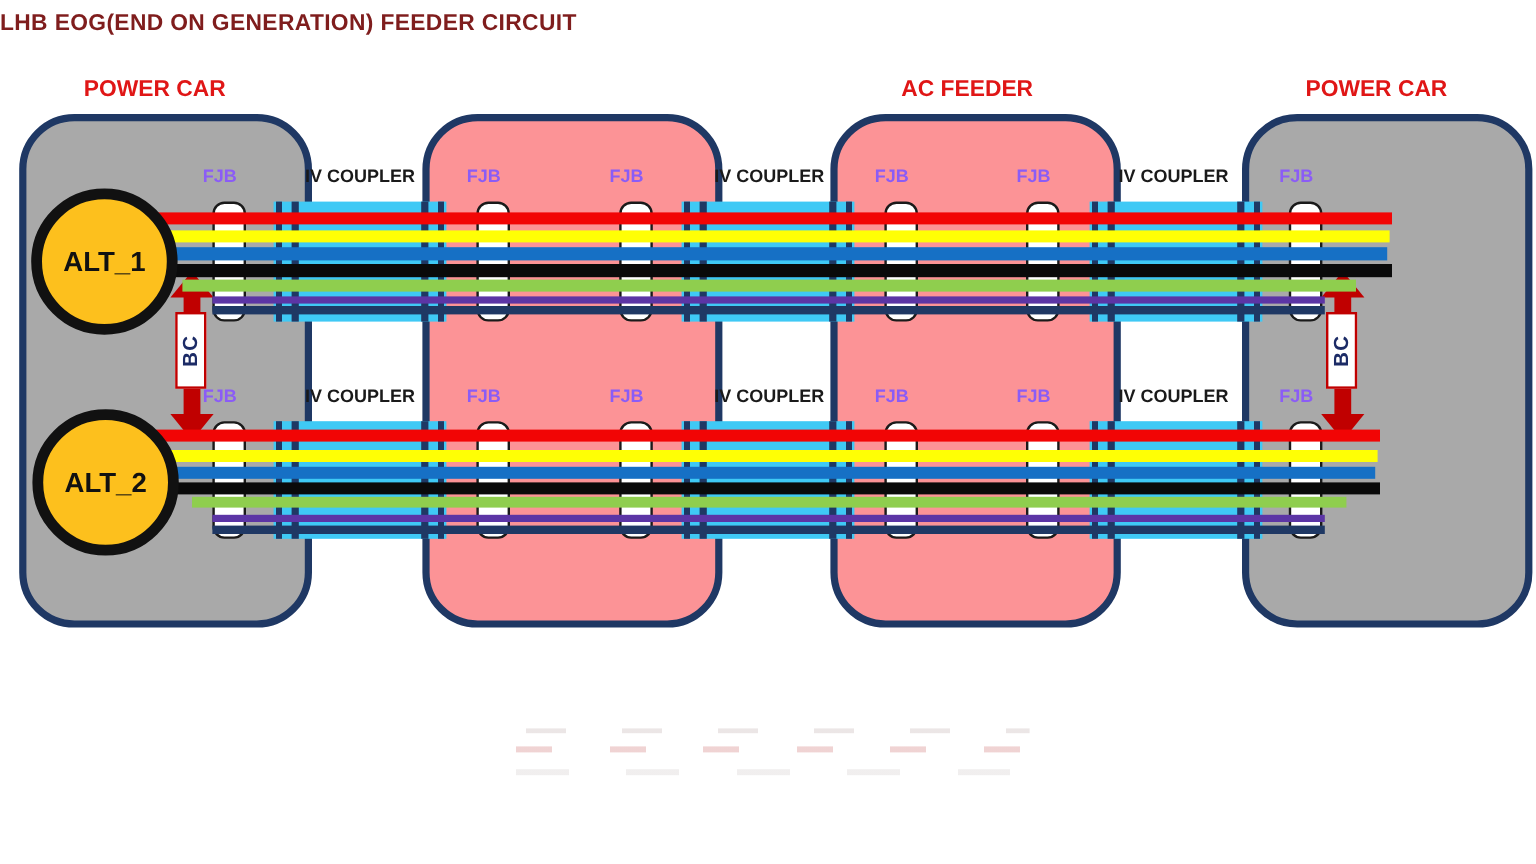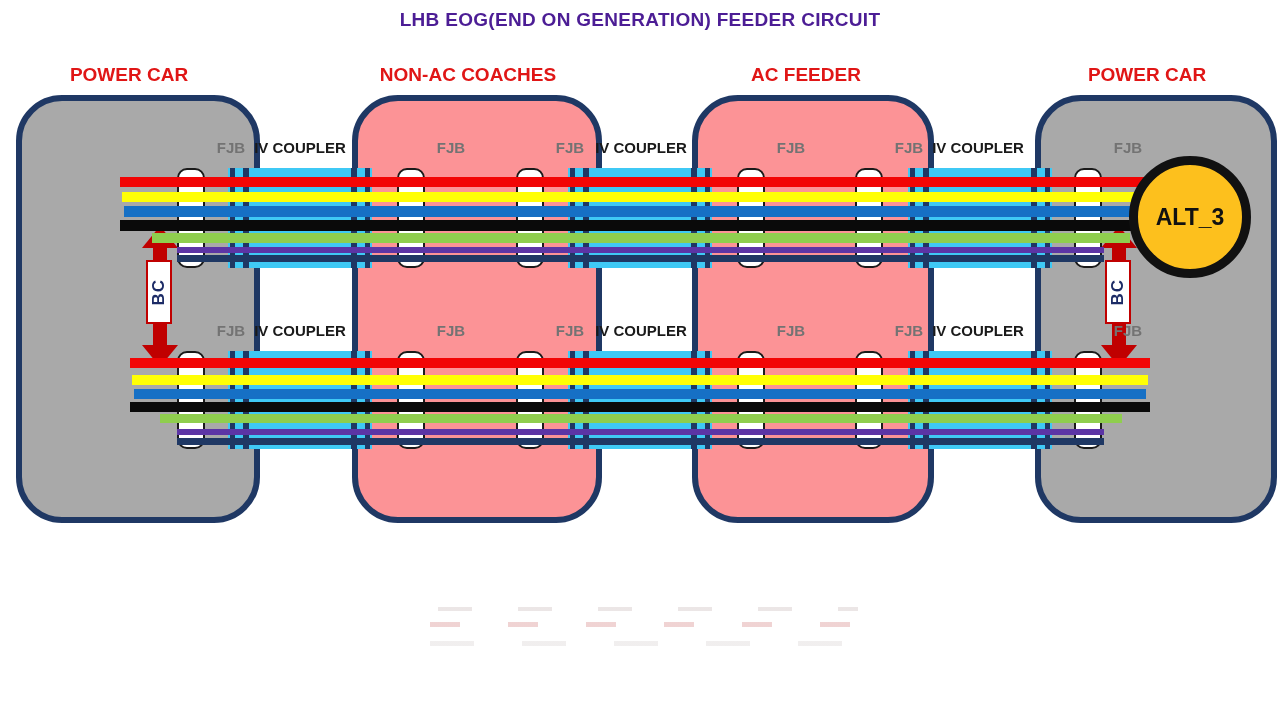--- a/index.html
+++ b/index.html
@@ -1,22 +1,22 @@
 <!DOCTYPE html>
 <html><head>
 <meta charset="utf-8">
 <style>
   html,body{margin:0;padding:0;background:#fff;}
   .stage{
     position:relative;width:1280px;height:720px;background:#ffffff;
     overflow:hidden;font-family:"Liberation Sans",sans-serif;
   }
   .title{
-    position:absolute;top:9px;left:0;width:100%;text-align:center;
-    font-weight:bold;font-size:19px;color:#4c1d95;letter-spacing:.3px;
+    position:absolute;top:9px;left:0;width:100%;
+    font-weight:bold;font-size:19px;color:#7f1d1d;letter-spacing:.3px;
   }
   .sec-label{
     position:absolute;top:64px;width:220px;text-align:center;
     font-weight:bold;font-size:19px;color:#e01616;z-index:7;
   }
   .coach{
     position:absolute;top:95px;height:416px;
     border:6px solid #1f3864;border-radius:46px;z-index:1;
   }
   .gray{background:#a9a9a9;}
@@ -25,22 +25,22 @@
     position:absolute;width:104px;height:104px;border-radius:50%;
     background:#fdc01d;border:9px solid #111111;z-index:6;
     display:flex;align-items:center;justify-content:center;
     font-weight:bold;font-size:23px;color:#111111;
   }
   .fjb{
     position:absolute;width:24px;background:#ffffff;
     border:2px solid #1a1a1a;border-radius:10px;z-index:3;
   }
   .fjb-label{
-    position:absolute;width:44px;text-align:center;
-    font-weight:bold;font-size:15px;color:#737373;z-index:7;margin-left:40px;
+    position:absolute;width:44px;text-align:left;
+    font-weight:bold;font-size:15px;color:#8b5cf6;z-index:7;
   }
   .iv-label{
     position:absolute;width:122px;text-align:center;
     font-weight:bold;font-size:15px;color:#1a1a1a;z-index:7;
   }
   .coupler{position:absolute;width:144px;background:#3fc9f5;z-index:2;}
   .coupler .bar{position:absolute;top:0;bottom:0;background:#1f3864;}
   .wire{position:absolute;z-index:5;}
   .w-red{background:#f20505;}
   .w-yellow{background:#ffff05;}
@@ -76,21 +76,20 @@
   .wm-c{background:repeating-linear-gradient(90deg,rgba(190,180,180,.22) 0 44px,transparent 44px 92px);}
 </style>
 </head>
 <body>
 
 <div class="stage" id="stage">
 
   <div class="title">LHB EOG(END ON GENERATION) FEEDER CIRCUIT</div>
 
   <div class="sec-label" style="left:19px">POWER CAR</div>
-  <div class="sec-label" style="left:358px">NON-AC COACHES</div>
   <div class="sec-label" style="left:696px">AC FEEDER</div>
   <div class="sec-label" style="left:1037px">POWER CAR</div>
 
   <div class="coach gray" style="left:16px;width:232px"></div>
   <div class="coach pink" style="left:352px;width:238px"></div>
   <div class="coach pink" style="left:692px;width:230px"></div>
   <div class="coach gray" style="left:1035px;width:230px"></div>
 
   <div class="bc" style="left:142px">
     <div class="head-up"></div>
@@ -102,21 +101,22 @@
   </div>
   <div class="bc" style="left:1101px">
     <div class="head-up"></div>
     <div class="shaft"></div>
     <div class="head-down"></div>
     <div class="bc-box">
       <span>BC</span>
     </div>
   </div>
 
-  <div class="alt" style="left:1129px;top:156px">ALT_3</div>
+  <div class="alt" style="left:26px;top:157px">ALT_1</div>
+  <div class="alt" style="left:27px;top:341px">ALT_2</div>
 
   <div class="wm wm-a" style="left:438px;top:607px;width:420px;height:4px"></div>
   <div class="wm wm-b" style="left:430px;top:622px;width:428px;height:5px"></div>
   <div class="wm wm-c" style="left:430px;top:641px;width:432px;height:5px"></div>
 
 <div class="fjb" style="left: 177px; top: 168px; height: 96px;"></div>
     <div class="fjb-label" style="left: 169px; top: 139px;">FJB</div>
     <div class="fjb" style="left: 397px; top: 168px; height: 96px;"></div>
     <div class="fjb-label" style="left: 389px; top: 139px;">FJB</div>
     <div class="fjb" style="left: 516px; top: 168px; height: 96px;"></div>

